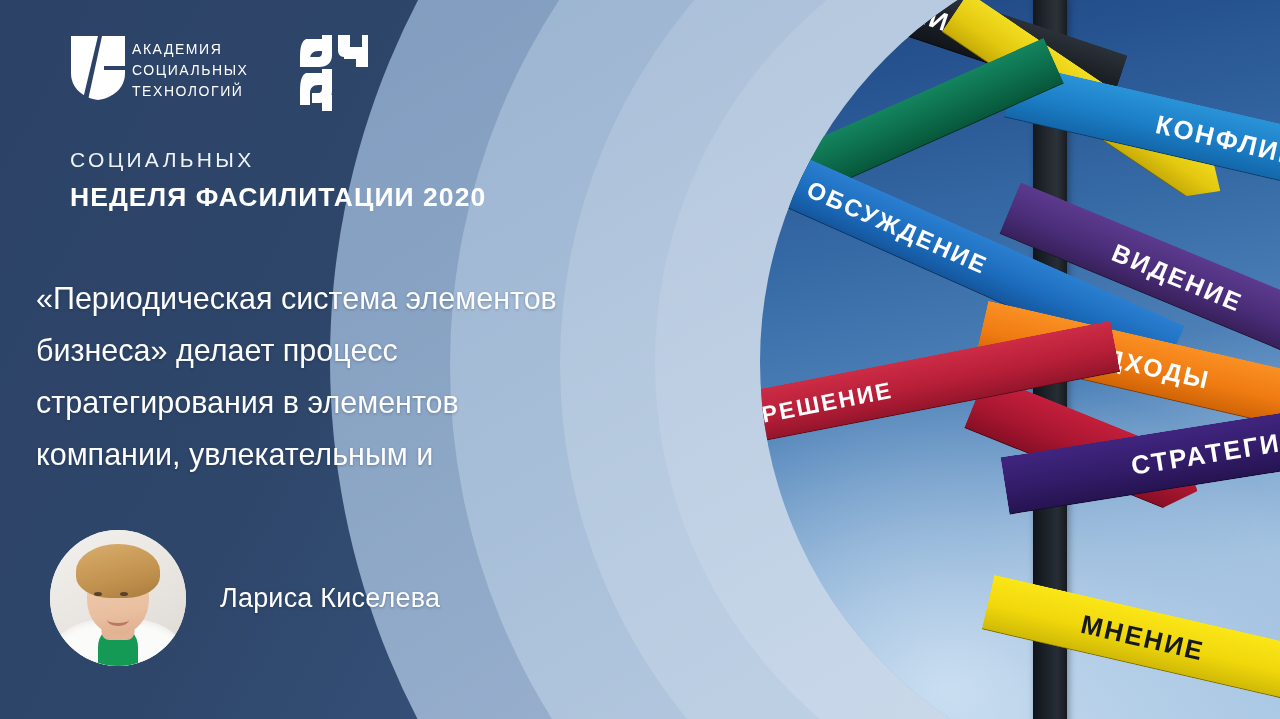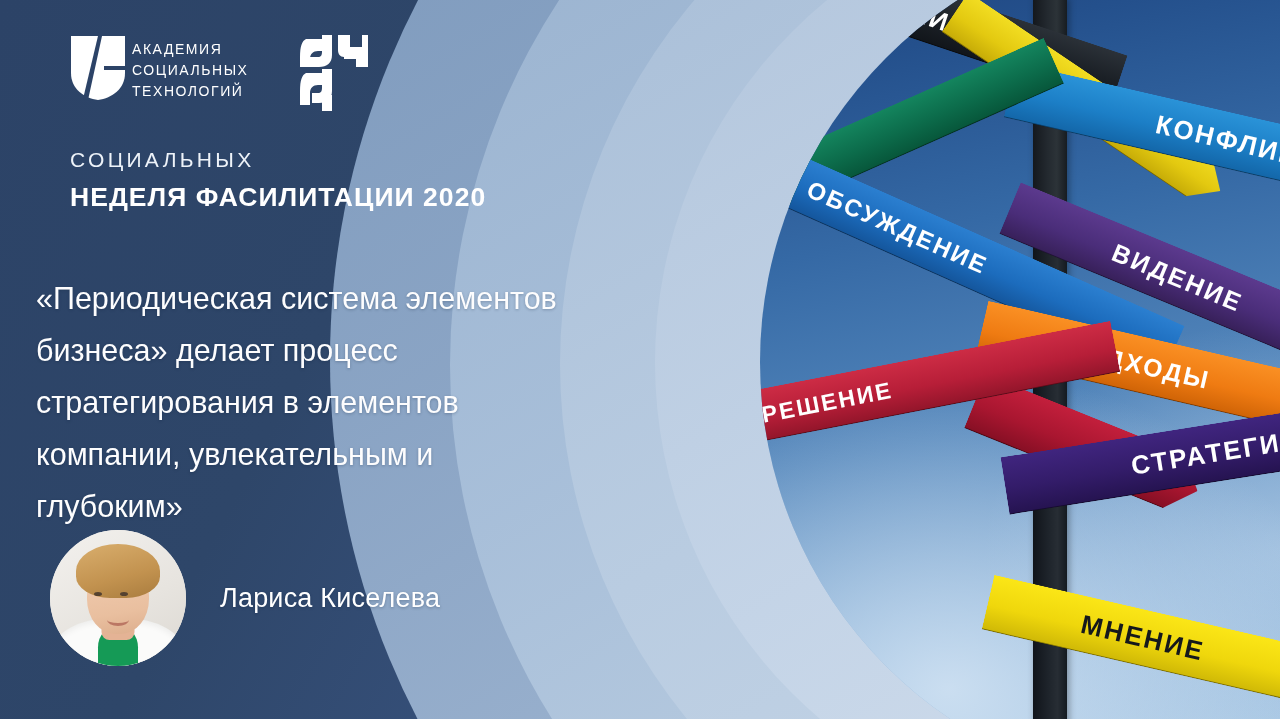--- a/index.html
+++ b/index.html
@@ -422,21 +422,20 @@
   <div class="conf-block">
     <div class="conf-kicker">СОЦИАЛЬНЫХ</div>
     <div class="conf-title">НЕДЕЛЯ ФАСИЛИТАЦИИ 2020</div>
   </div>
 
   <div class="quote">
     <div>«Периодическая система элементов</div>
     <div>бизнеса» делает процесс</div>
     <div>стратегирования в элементов</div>
     <div>компании, увлекательным и</div>
-    <div>глубоким»</div>
   </div>
 
   <div class="speaker">
     <div class="avatar">
       <div class="av-bg"></div>
       <div class="av-shirt"></div>
       <div class="av-green"></div>
       <div class="av-neck"></div>
       <div class="av-face"></div>
       <div class="av-hair"></div>

